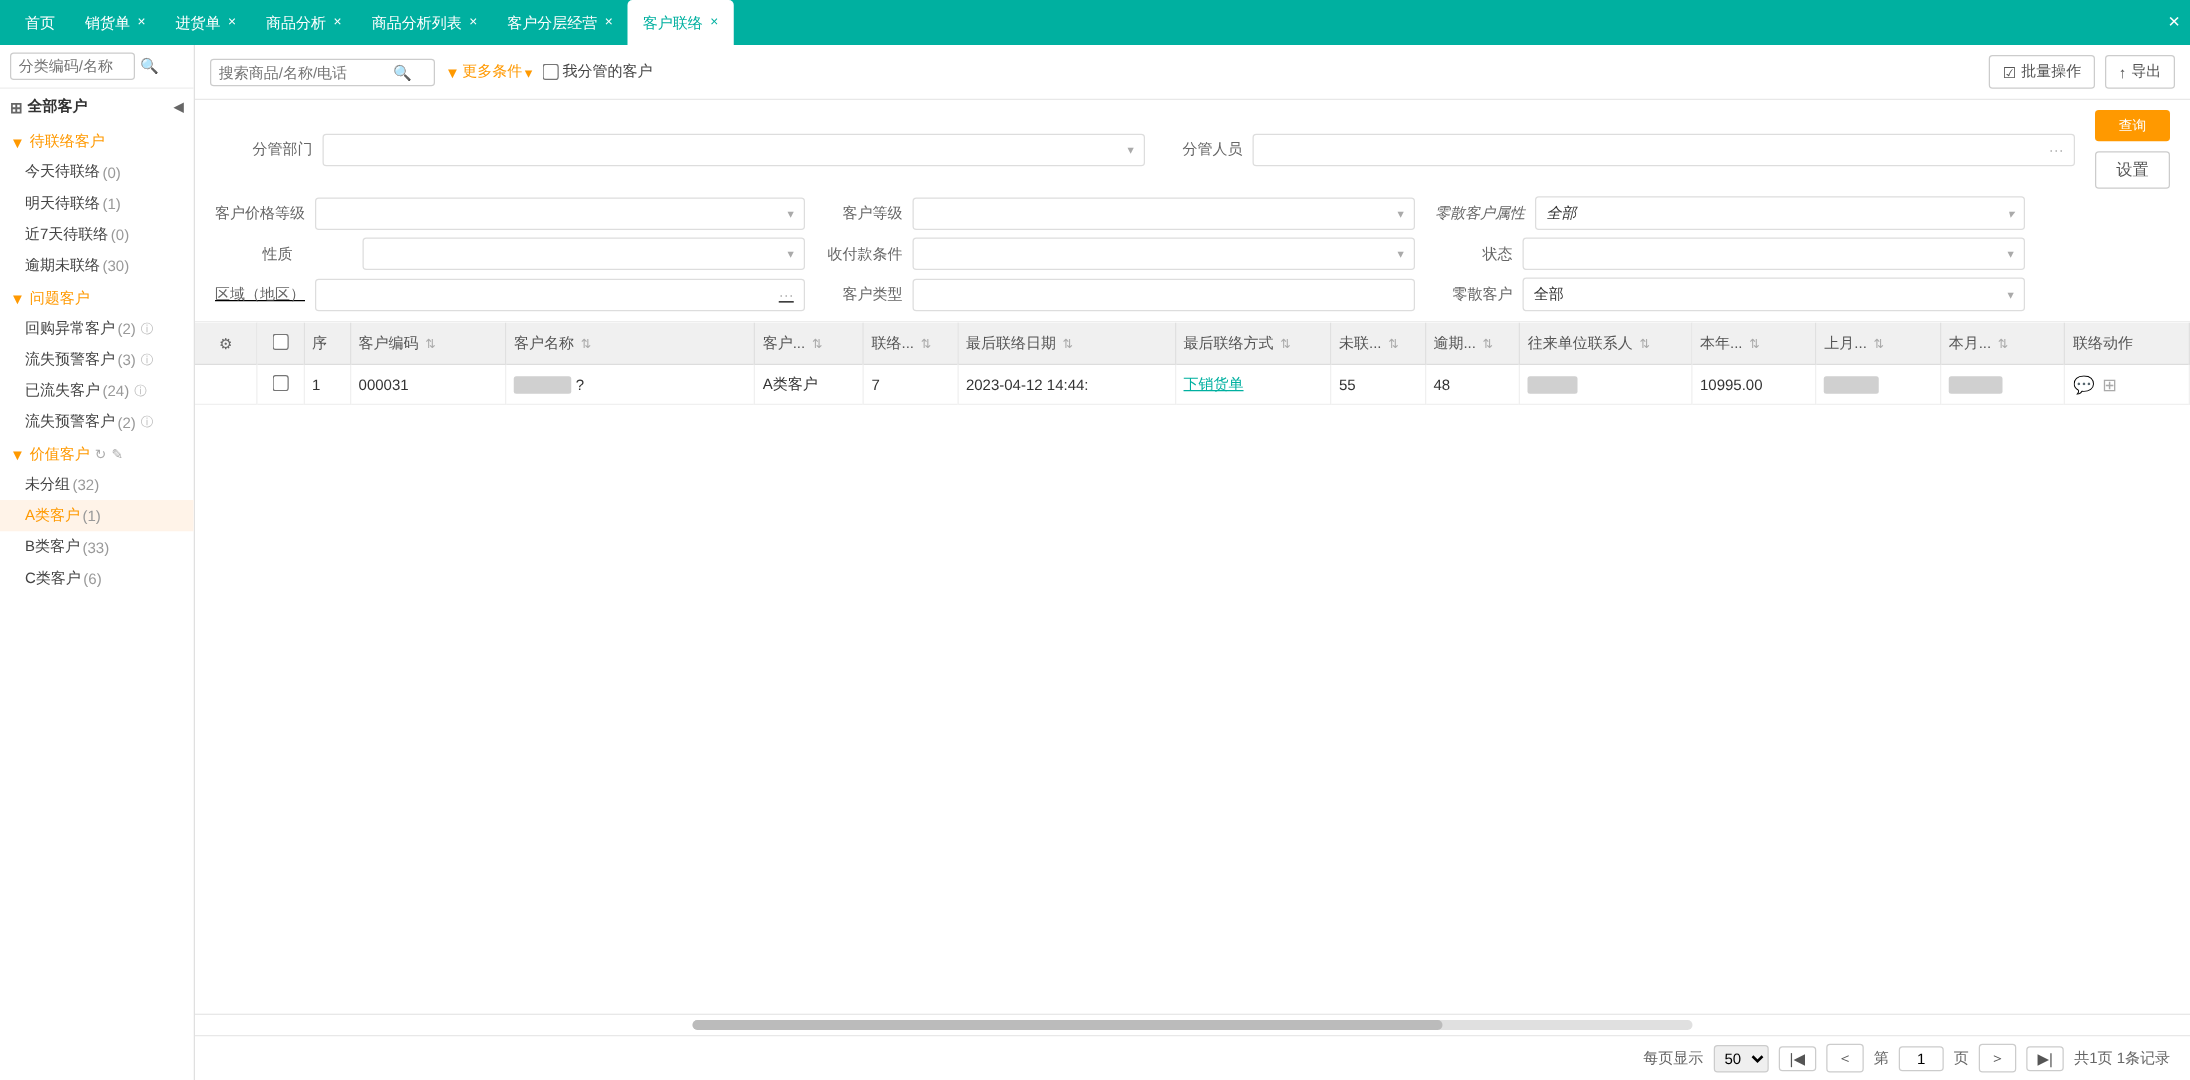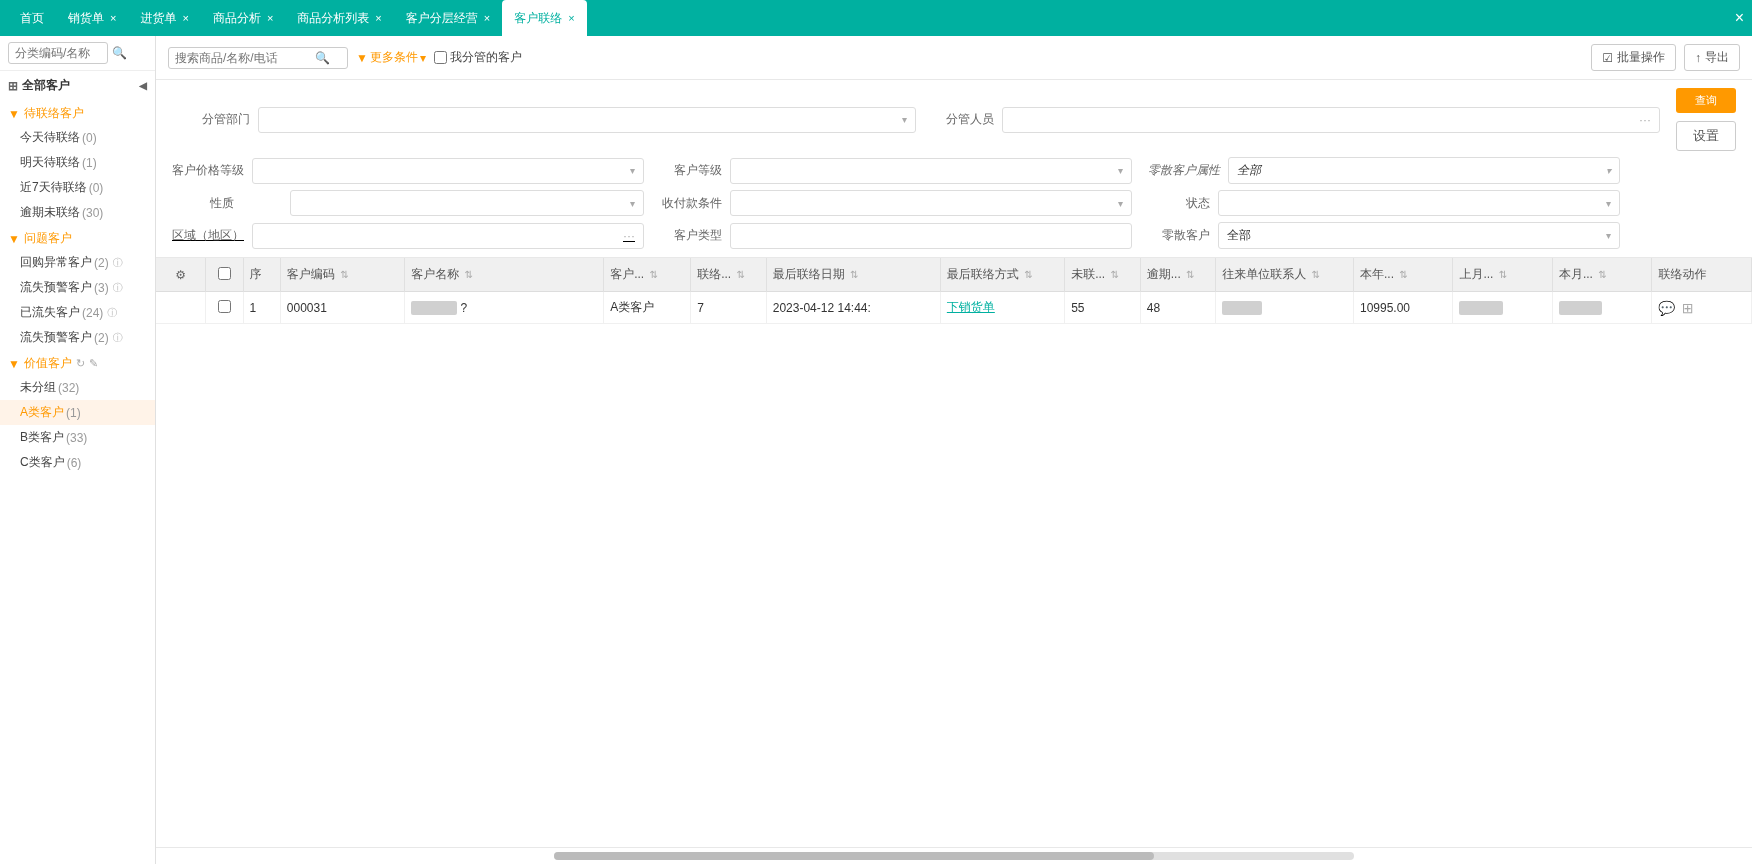--- a/index.html
+++ b/index.html
@@ -501,14 +501,28 @@
         </tbody>
       </table>
     </div>
 
     <div class="scrollbar-area">
       <div class="scroll-track">
         <div class="scroll-thumb"></div>
       </div>
     </div>
 
+    <div class="pagination">
+      <span>每页显示</span>
+      <select class="page-size-select">
+        <option>50</option>
+      </select>
+      <button class="page-btn">|◀</button>
+      <button class="page-btn">＜</button>
+      <span>第</span>
+      <input class="page-input" type="text" value="1" style="">
+      <span>页</span>
+      <button class="page-btn">＞</button>
+      <button class="page-btn">▶|</button>
+      <span>共1页 1条记录</span>
+    </div>
   </div>
 </div>
 
 </body></html>

